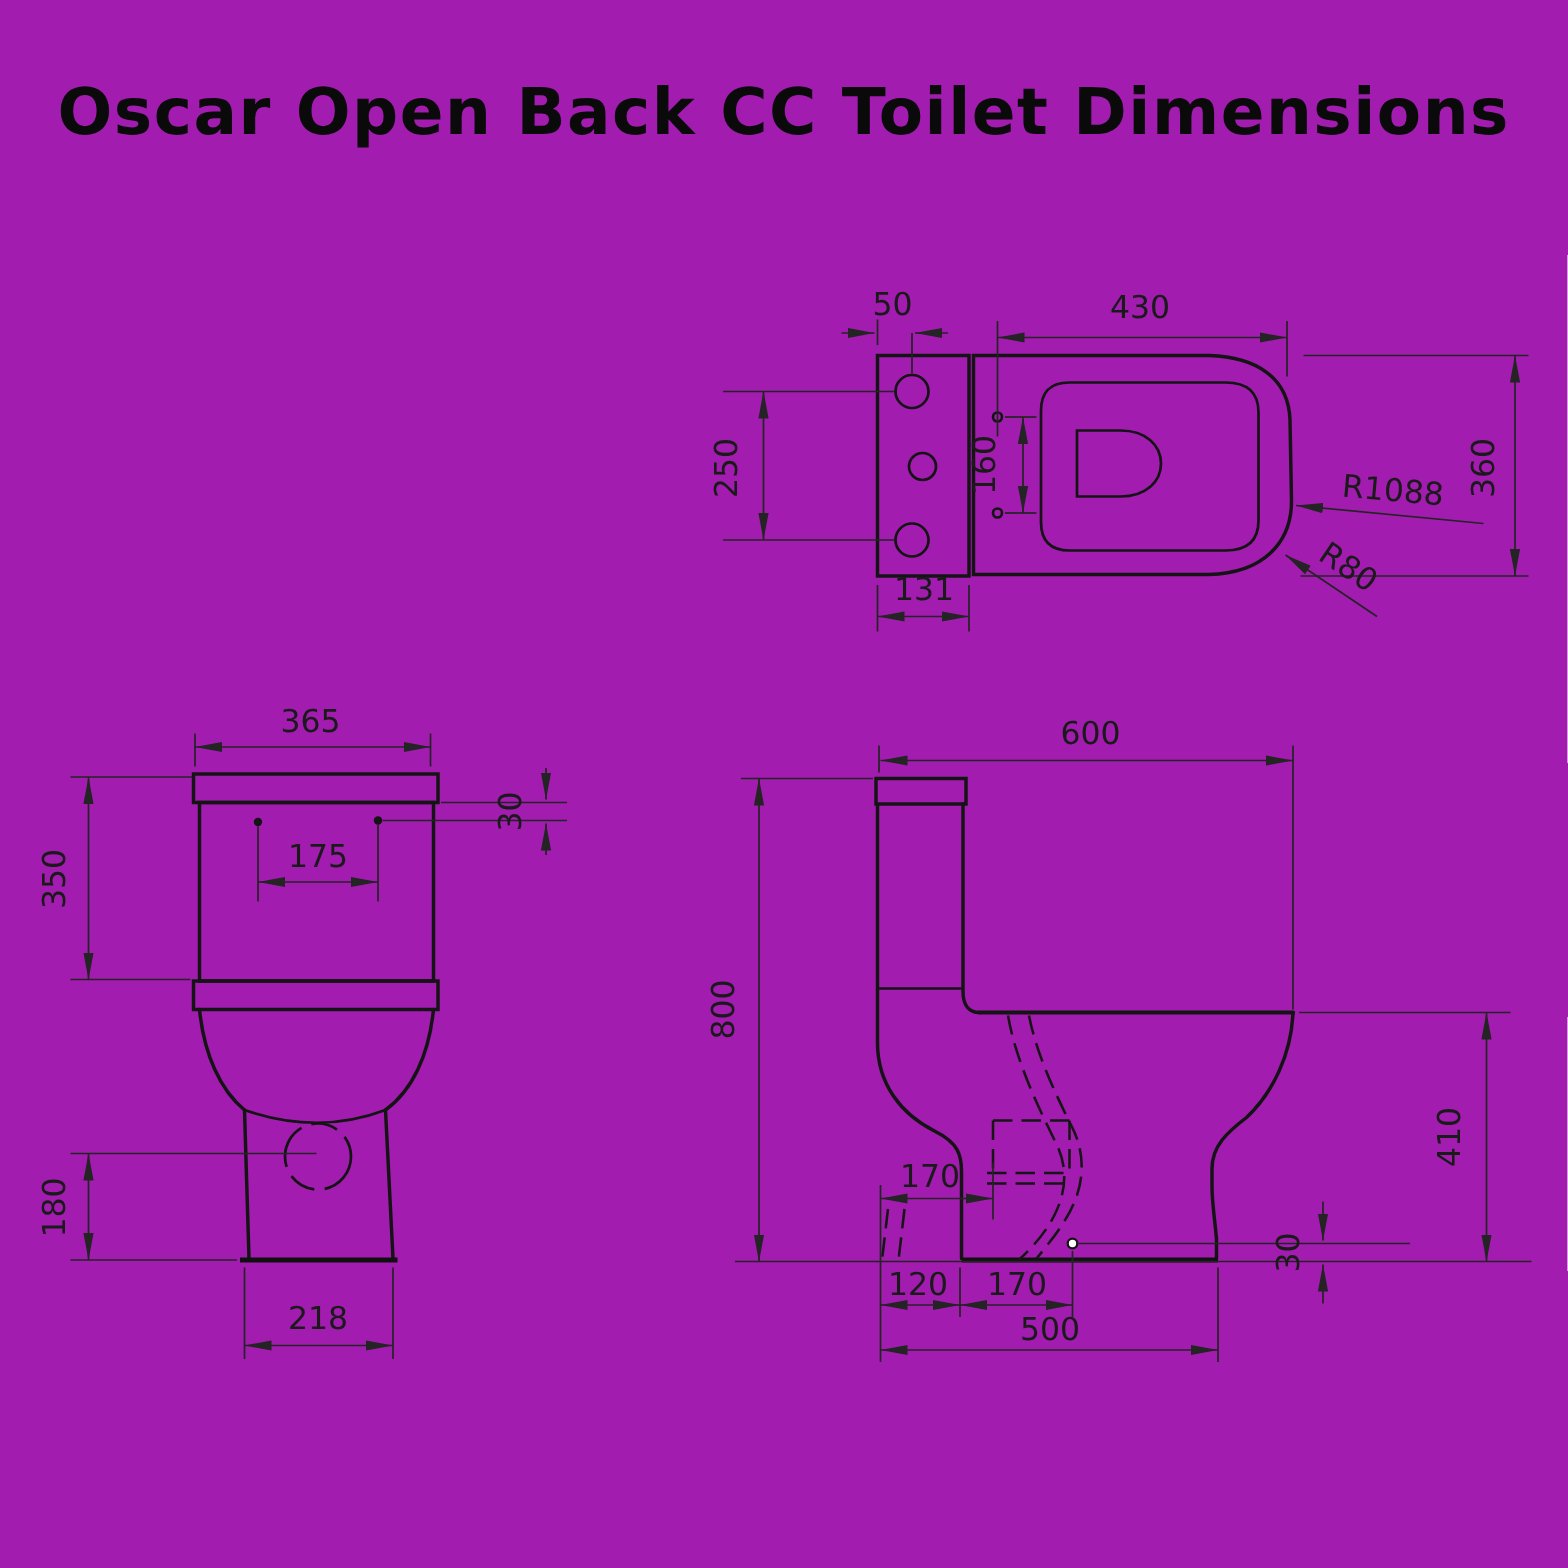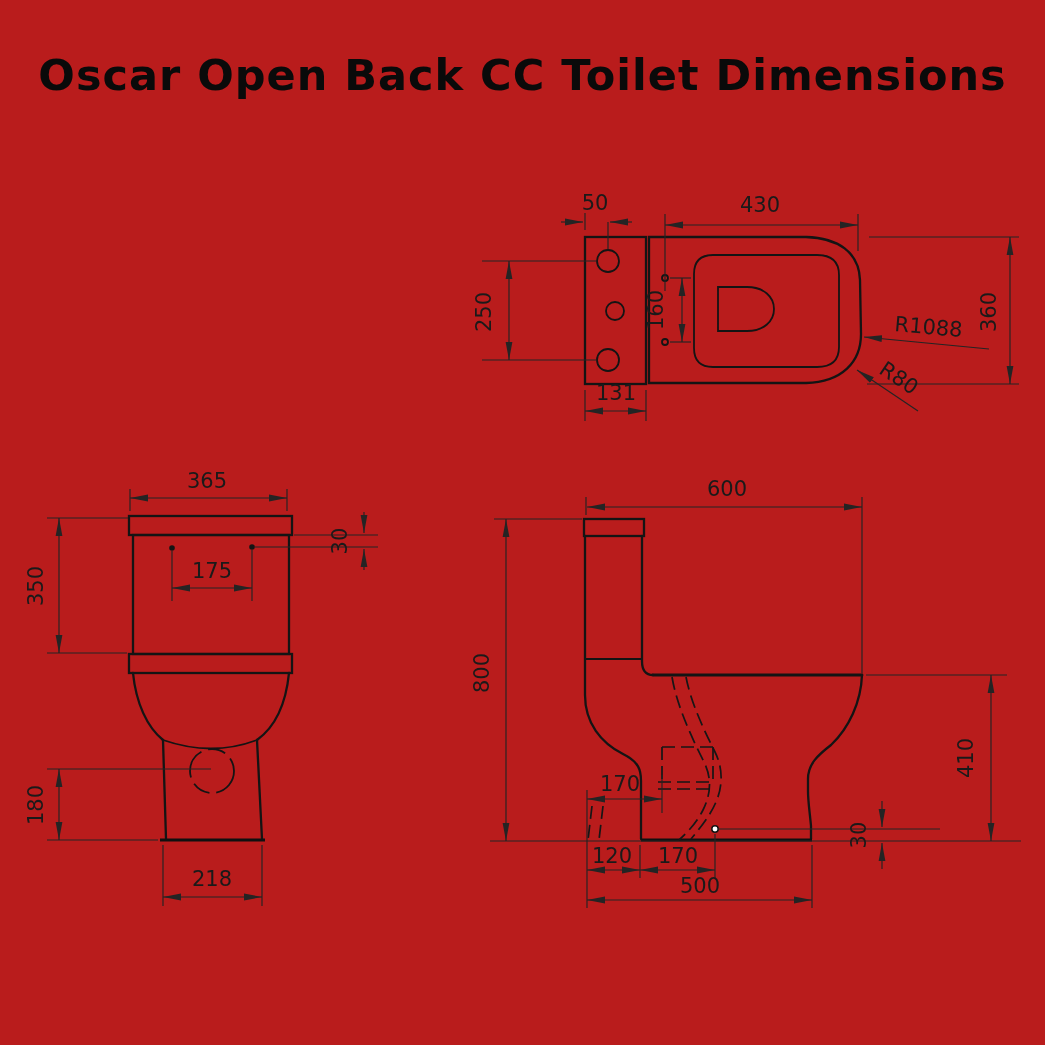--- a/index.html
+++ b/index.html
@@ -1,16 +1,16 @@
 <!DOCTYPE html>
 <html><head>
 <meta charset="utf-8">
 <style>
   html,body{margin:0;padding:0;background:#fff;}
-  .canvas{position:relative;width:1045px;height:1045px;background:#b91c1c;overflow:hidden;
+  .canvas{position:relative;width:1045px;height:1045px;background:#a21caf;overflow:hidden;
           font-family:"DejaVu Sans","Liberation Sans",sans-serif;text-decoration:underline;}
   .title{position:absolute;top:50px;left:0;width:100%;text-align:center;
          font-size:43px;font-weight:600;color:#0a0a0a;letter-spacing:1px;}
   svg{position:absolute;top:0;left:0;}
   svg text{font-family:"DejaVu Sans","Liberation Sans",sans-serif;font-size:21px;fill:#1a1a1a;}
   .obj{stroke:#141414;fill:none;stroke-width:2.3;stroke-linecap:round;}
   .obj-thick{stroke:#101010;fill:none;stroke-width:3.2;stroke-linecap:butt;}
   .obj-thin{stroke:#141414;fill:none;stroke-width:1.8;}
   .dash{stroke:#161616;fill:none;stroke-width:1.7;stroke-dasharray:13 6;}
   .dim{stroke:#242424;fill:none;stroke-width:1.15;}

